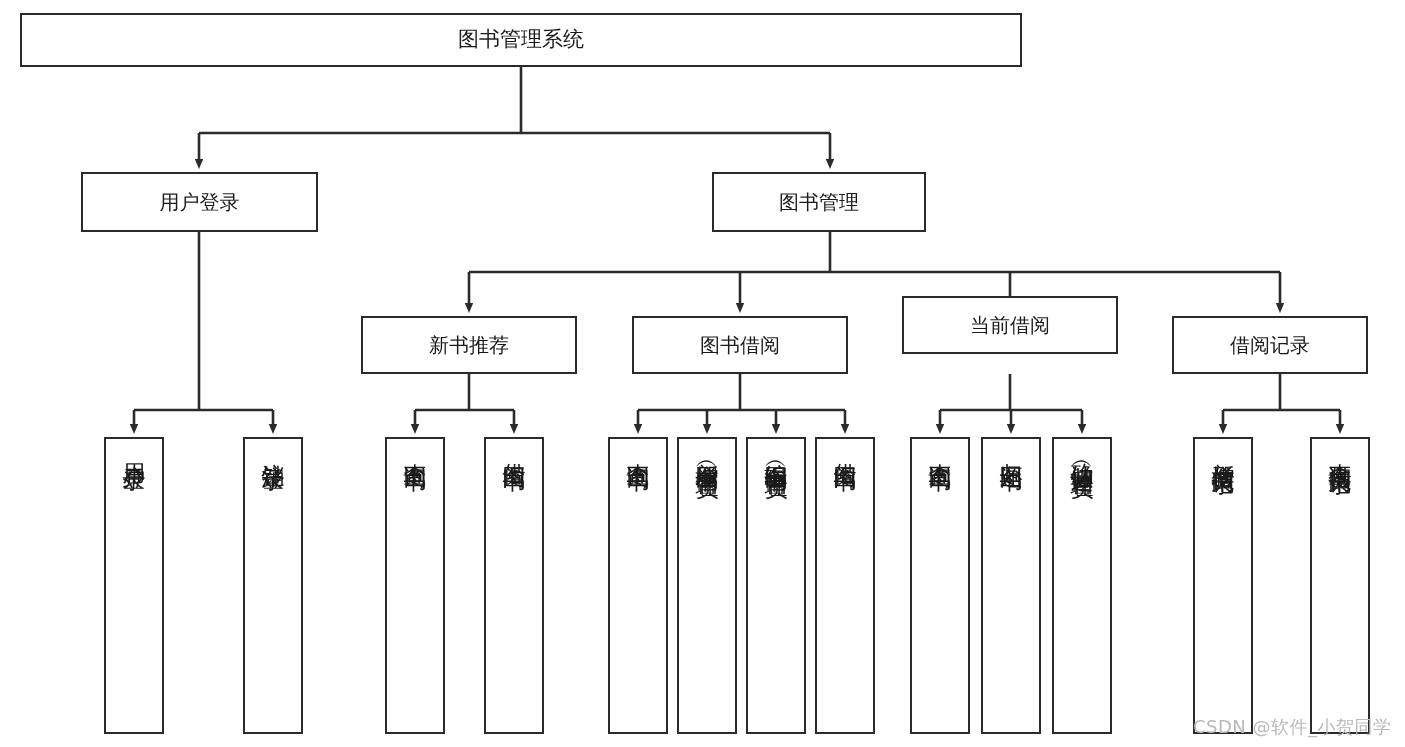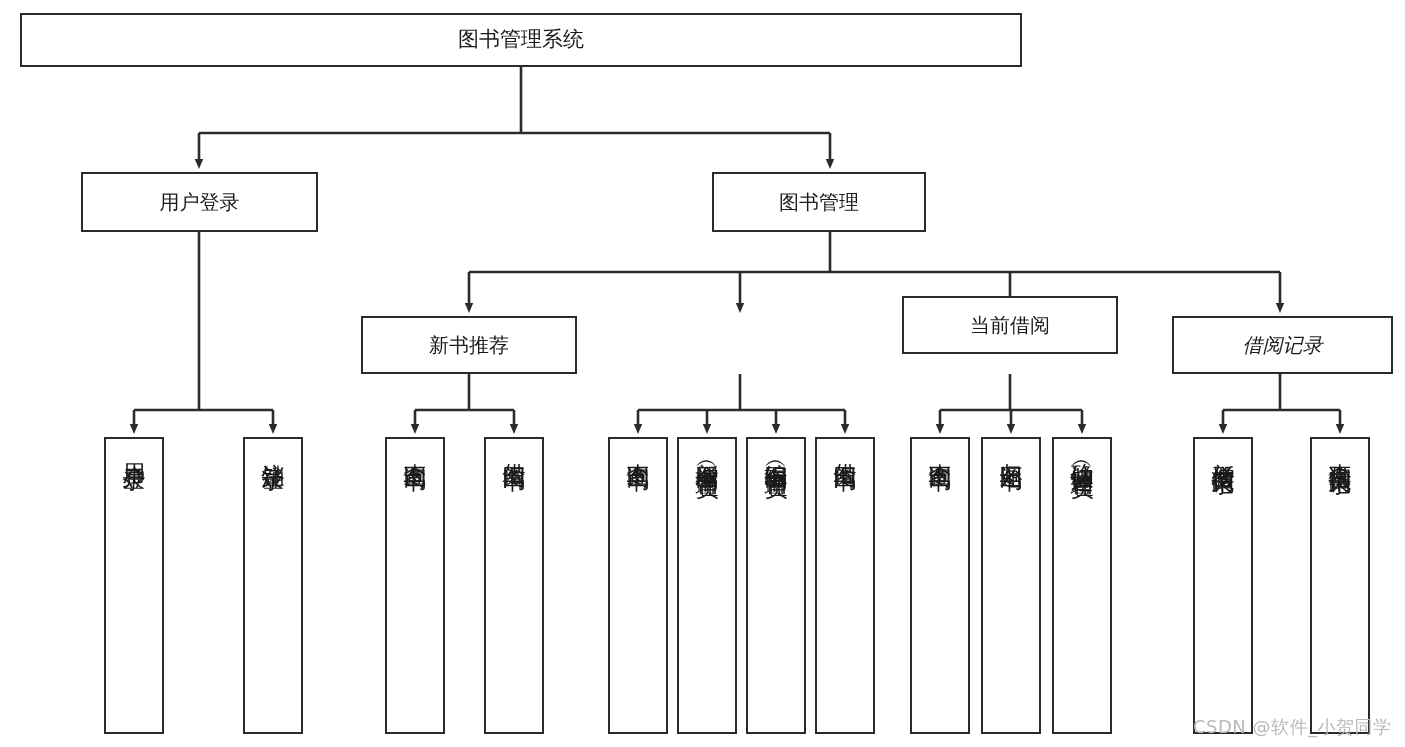--- a/index.html
+++ b/index.html
@@ -127,24 +127,27 @@
   <div class="node lvl2" style="left:81px; top:172px; width:237px; height:60px;">
     <span class="label">用户登录</span>
   </div>
   <div class="node lvl2" style="left:712px; top:172px; width:214px; height:60px;">
     <span class="label">图书管理</span>
   </div>
 
   <div class="node lvl3" style="left:361px; top:316px; width:216px; height:58px;">
     <span class="label">新书推荐</span>
   </div>
+  <div class="node lvl3" style="left:632px; top:316px; width:216px; height:58px;">
+    <span class="label">图书借阅</span>
+  </div>
   <div class="node lvl3" style="left:902px; top:296px; width:216px; height:58px;">
     <span class="label">当前借阅</span>
   </div>
-  <div class="node lvl3" style="left:1172px; top:316px; width:221px; height:58px;font-style:italic;">
+  <div class="node lvl3" style="left:1172px; top:316px; width:196px; height:58px;">
     <span class="label">借阅记录</span>
   </div>
 
   <div class="node leaf" style="left:104px; top:437px; width:60px; height:297px;">
     <span class="label">用户登录</span>
   </div>
   <div class="node leaf" style="left:243px; top:437px; width:60px; height:297px;">
     <span class="label">注销登录</span>
   </div>
   <div class="node leaf" style="left:385px; top:437px; width:60px; height:297px;">

